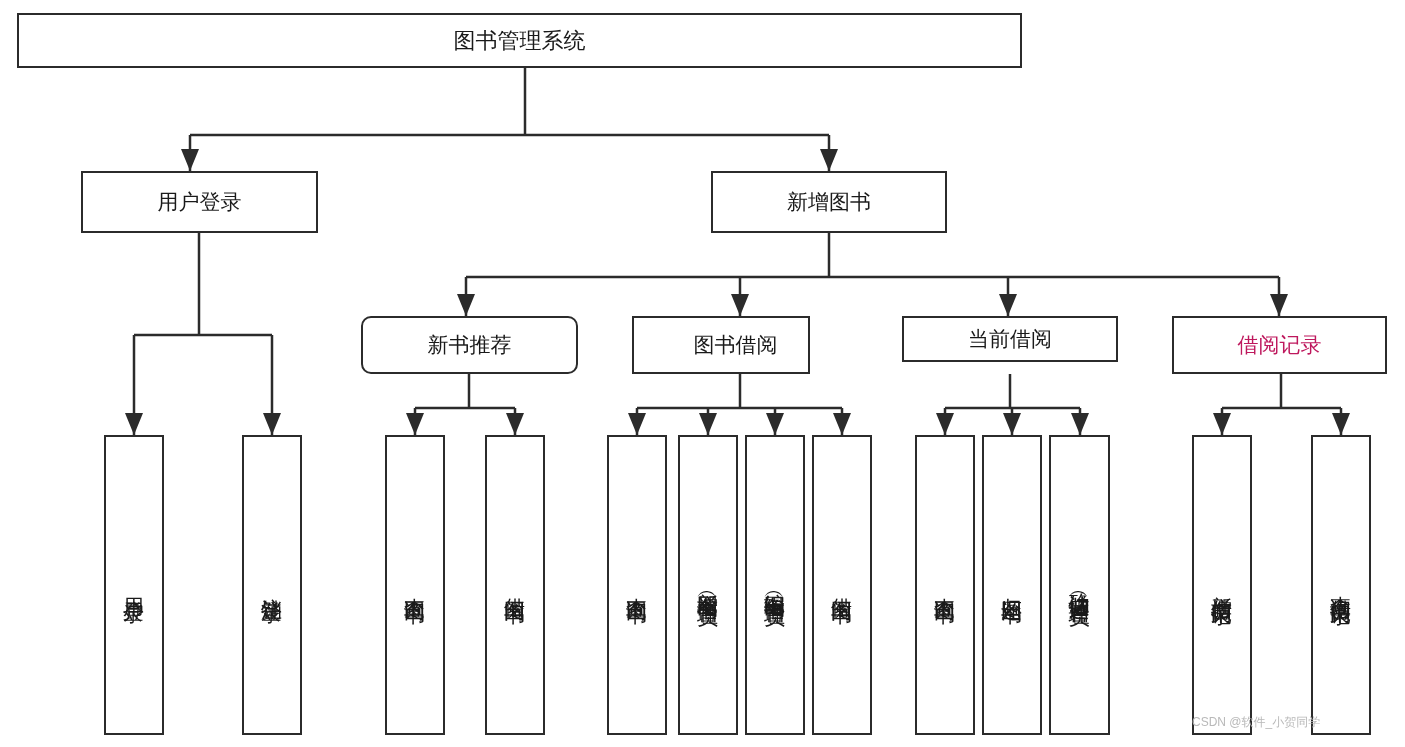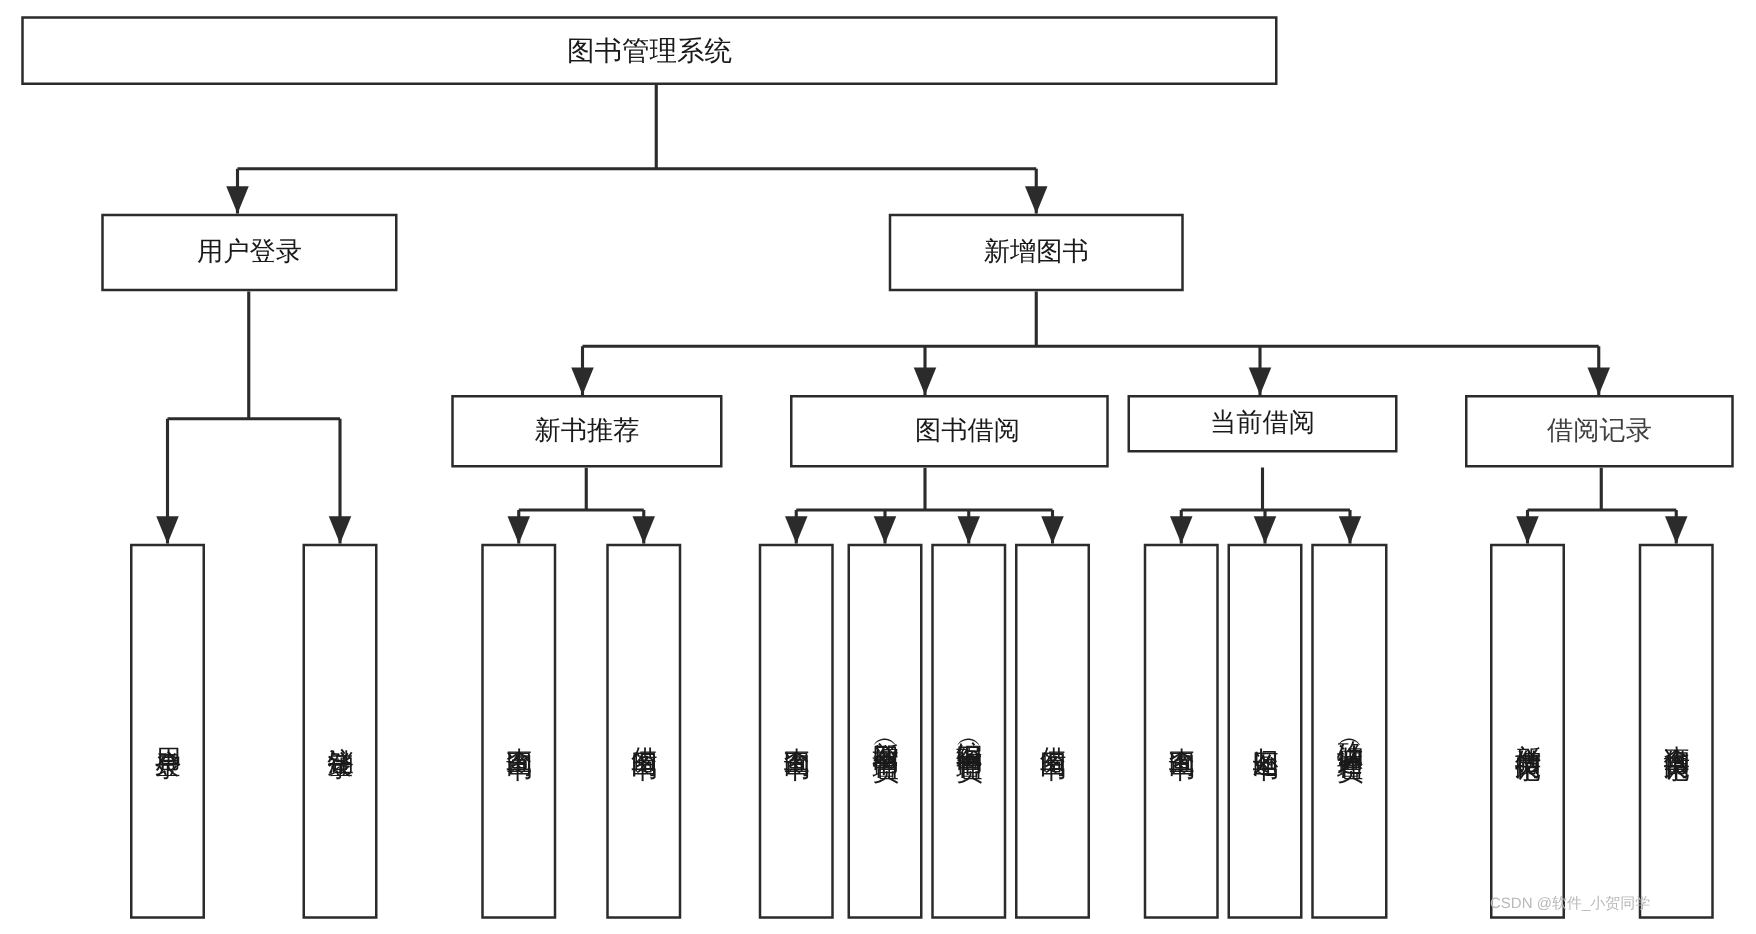--- a/index.html
+++ b/index.html
@@ -122,31 +122,31 @@
   <div id="nodes-layer">
       <div class="node horizontal root" style="left: 17px; top: 13px; width: 1005px; height: 55px; border-color: rgb(43, 43, 43); background: rgb(255, 255, 255);">
         <span class="node-label" style="color: rgb(26, 26, 26);">图书管理系统</span>
       </div>
       <div class="node horizontal" style="left: 81px; top: 171px; width: 237px; height: 62px; border-color: rgb(43, 43, 43); background: rgb(255, 255, 255);">
         <span class="node-label" style="color: rgb(26, 26, 26);">用户登录</span>
       </div>
       <div class="node horizontal" style="left: 711px; top: 171px; width: 236px; height: 62px; border-color: rgb(43, 43, 43); background: rgb(255, 255, 255);">
         <span class="node-label" style="color: rgb(26, 26, 26);">新增图书</span>
       </div>
-      <div class="node horizontal" style="left: 361px; top: 316px; width: 217px; height: 58px; border-color: rgb(43, 43, 43); background: rgb(255, 255, 255);">
+      <div class="node horizontal" style="left: 361px; top: 316px; width: 217px; height: 58px; border-color: rgb(43, 43, 43); background: rgb(255, 255, 255); border-radius: 10px;">
         <span class="node-label" style="color: rgb(26, 26, 26);">新书推荐</span>
       </div>
-      <div class="node horizontal" style="left: 632px; top: 316px; width: 255px; height: 58px; border-color: rgb(43, 43, 43); background: rgb(255, 255, 255); padding-left: 29px;">
+      <div class="node horizontal" style="left: 632px; top: 316px; width: 178px; height: 58px; border-color: rgb(43, 43, 43); background: rgb(255, 255, 255); padding-left: 29px;">
         <span class="node-label" style="color: rgb(26, 26, 26);">图书借阅</span>
       </div>
       <div class="node horizontal" style="left: 902px; top: 316px; width: 216px; height: 46px; border-color: rgb(43, 43, 43); background: rgb(255, 255, 255);">
         <span class="node-label" style="color: rgb(26, 26, 26);">当前借阅</span>
       </div>
       <div class="node horizontal" style="left: 1172px; top: 316px; width: 215px; height: 58px; border-color: rgb(43, 43, 43); background: rgb(255, 255, 255);">
-        <span class="node-label" style="color: #404040;">借阅记录</span>
+        <span class="node-label" style="color: #be185d;">借阅记录</span>
       </div>
       <div class="node vertical" style="left: 104px; top: 435px; width: 60px; height: 300px; border-color: rgb(43, 43, 43); background: rgb(255, 255, 255);">
         <span class="node-label" style="color: rgb(26, 26, 26);">用户登录</span>
       </div>
       <div class="node vertical" style="left: 242px; top: 435px; width: 60px; height: 300px; border-color: rgb(43, 43, 43); background: rgb(255, 255, 255);">
         <span class="node-label" style="color: rgb(26, 26, 26);">注销登录</span>
       </div>
       <div class="node vertical" style="left: 385px; top: 435px; width: 60px; height: 300px; border-color: rgb(43, 43, 43); background: rgb(255, 255, 255);">
         <span class="node-label" style="color: rgb(26, 26, 26);">查询图书</span>
       </div>

